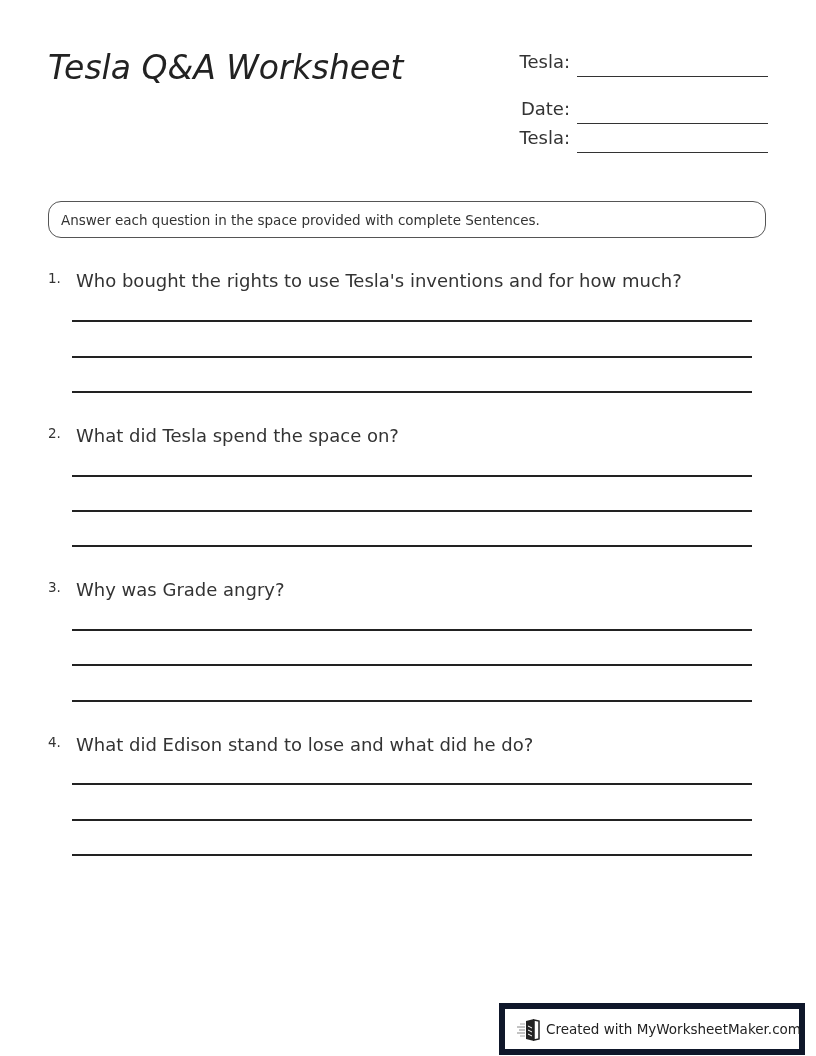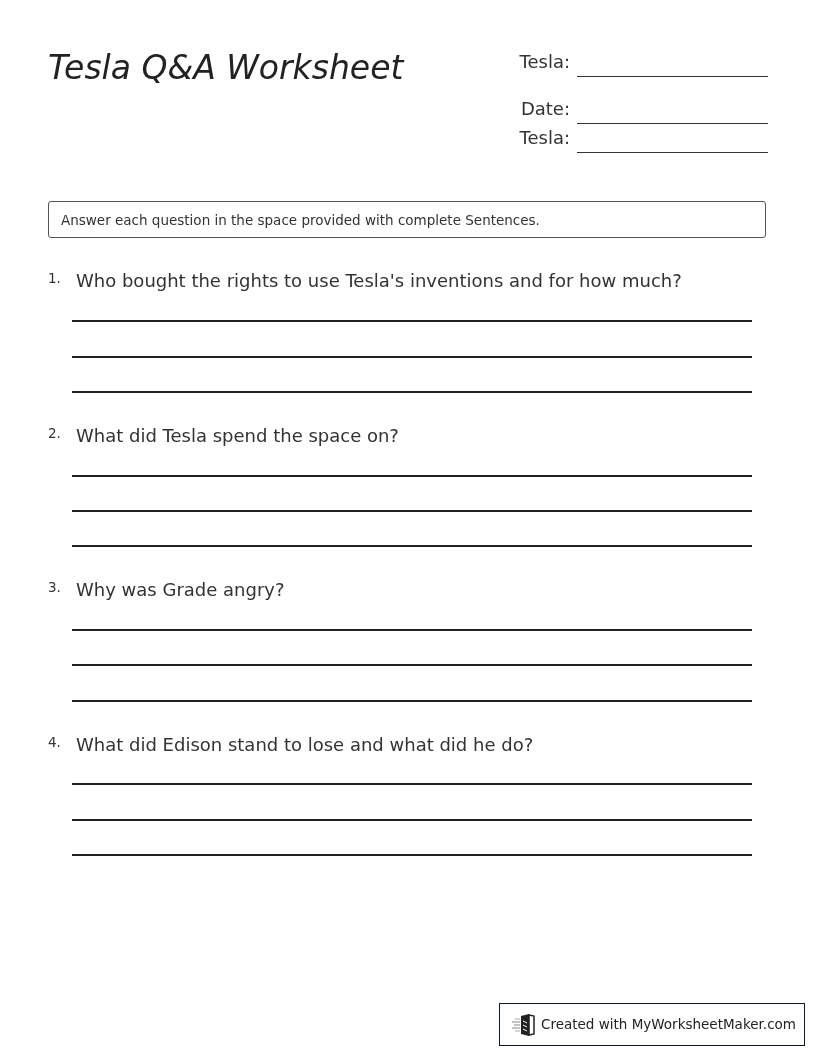--- a/index.html
+++ b/index.html
@@ -56,21 +56,21 @@
       border-bottom: 1px solid #333333;
       height: 0;
     }
     .instructions {
       position: absolute;
       left: 48px;
       top: 201px;
       width: 718px;
       height: 37px;
       border: 1px solid #555555;
-      border-radius: 3px;
+      border-radius: 13px;
       box-sizing: border-box;
     }
     .instructions-text {
       position: absolute;
       left: 12px;
       top: 10px;
       font-size: 13.5px;
       color: #333333;
       white-space: nowrap;
     }
@@ -99,22 +99,22 @@
       left: 24px;
       width: 680px;
       height: 0;
       border-bottom: 2px solid #222222;
     }
     .footer {
       position: absolute;
       left: 499px;
       top: 1003px;
       width: 306px;
-      height: 43px;
-      border: 1px solid #0f172a;
+      height: 52px;
+      border: 6px solid #0f172a;
       box-sizing: border-box;
     }
     .footer-icon {
       position: absolute;
       left: 12px;
       top: 10px;
       width: 24px;
       height: 22px;
     }
     .footer-text {

